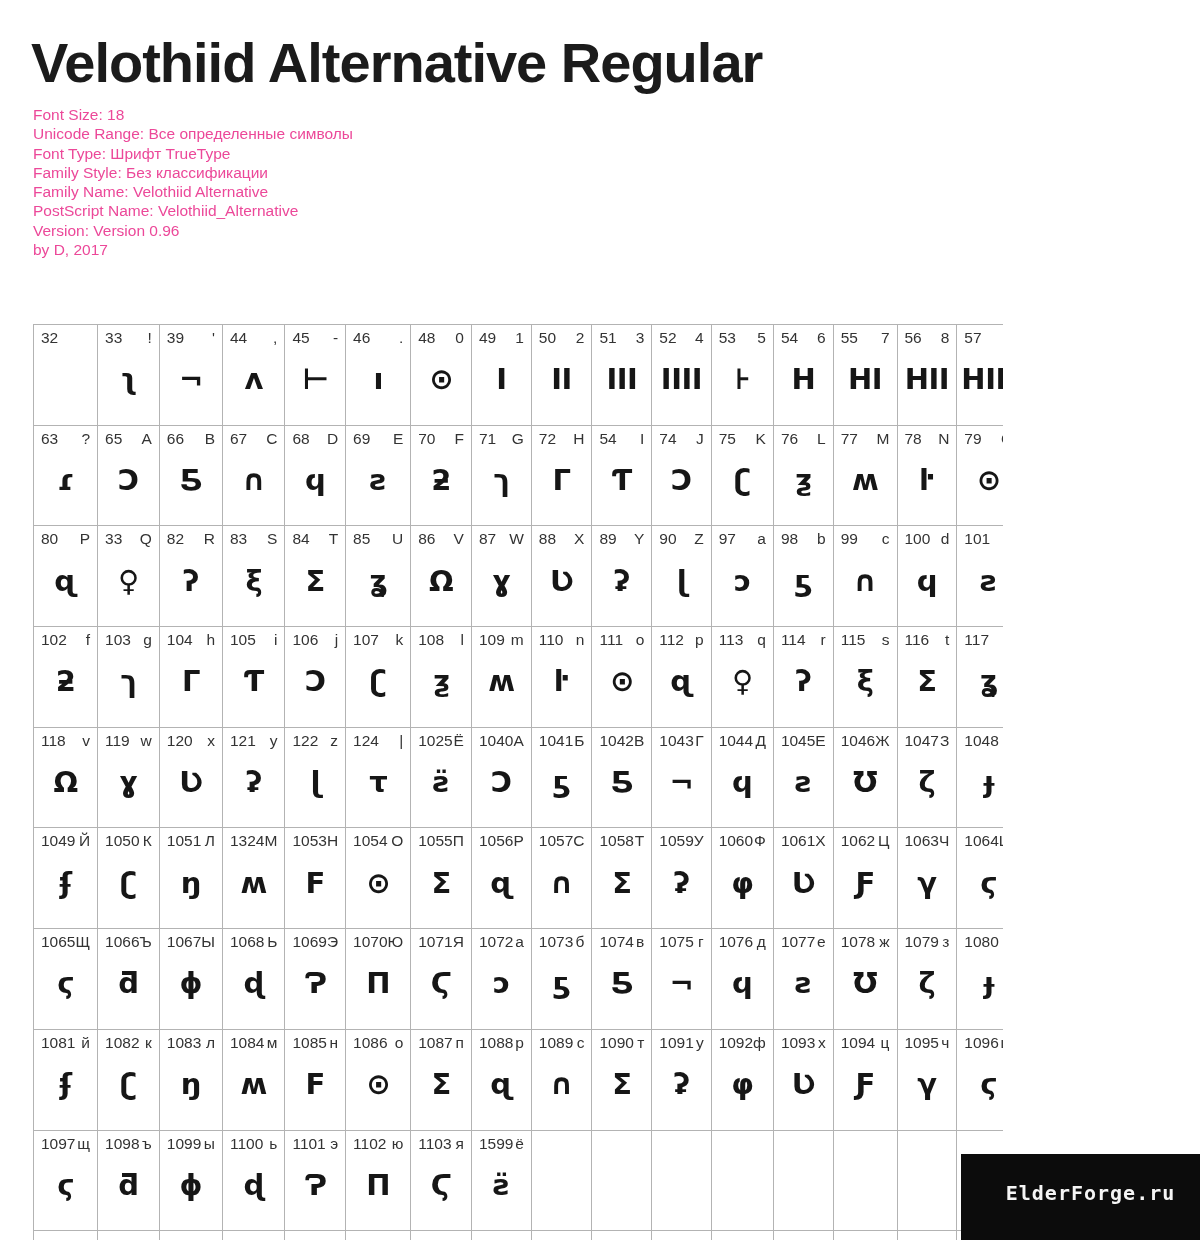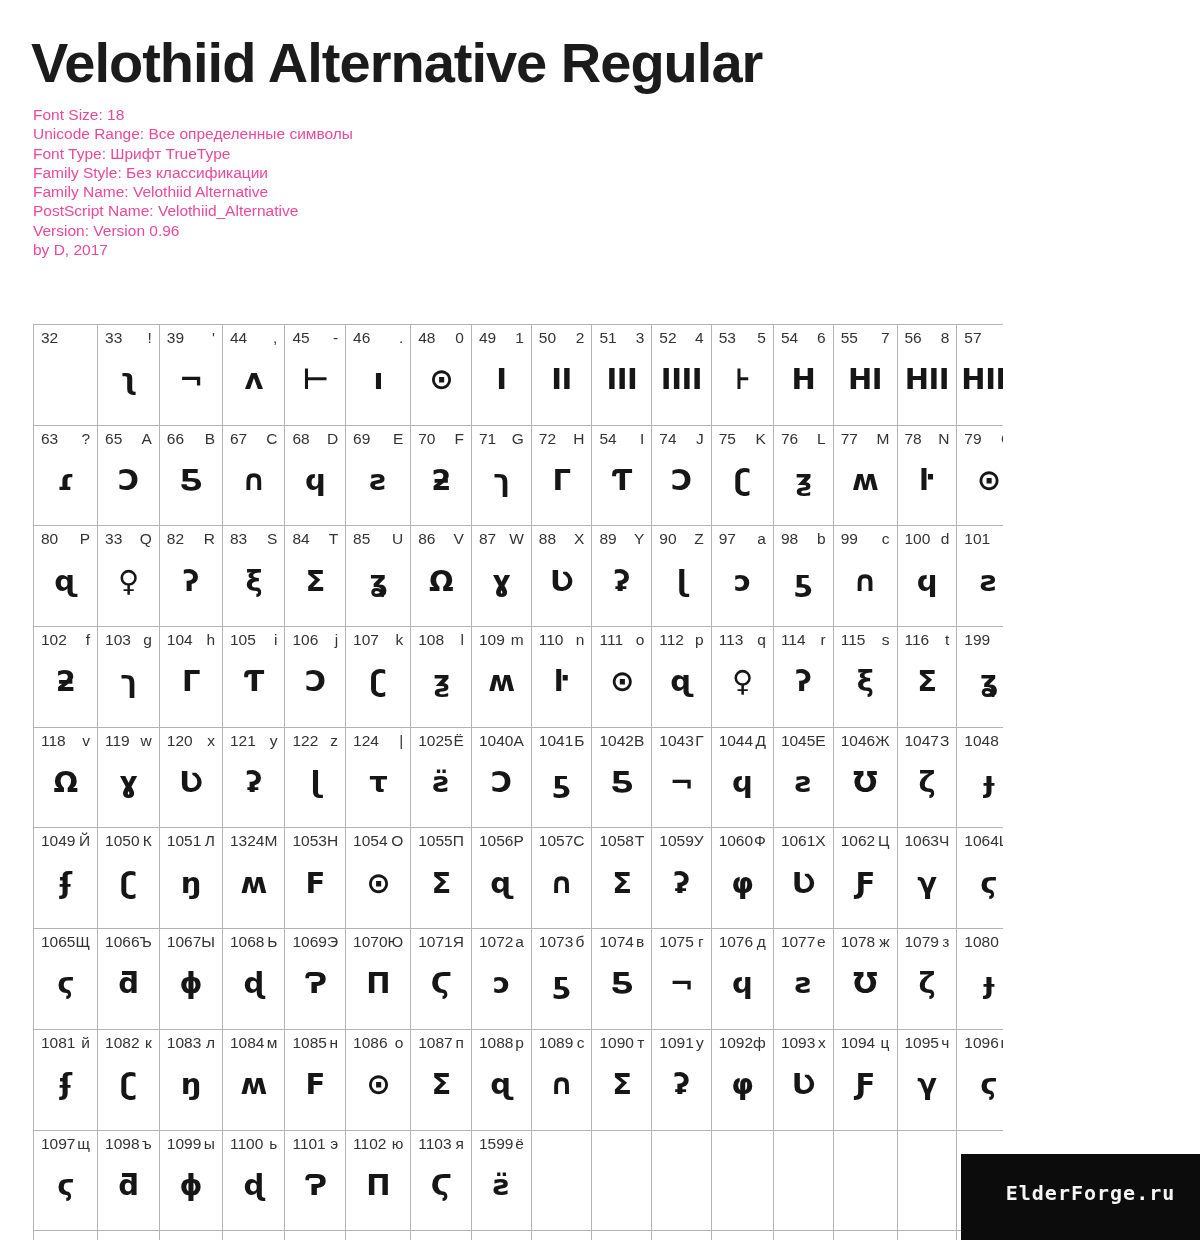--- a/index.html
+++ b/index.html
@@ -502,21 +502,21 @@
     </div>
     <div class="cell">
       <div class="hdr">
         <span>116</span>
         <span>t</span>
       </div>
       <div class="glyph">Ʃ</div>
     </div>
     <div class="cell">
       <div class="hdr">
-        <span>199</span>
+        <span>117</span>
         <span>u</span>
       </div>
       <div class="glyph">ʓ</div>
     </div>
     <div class="cell">
       <div class="hdr">
         <span>118</span>
         <span>v</span>
       </div>
       <div class="glyph">Ω</div>

